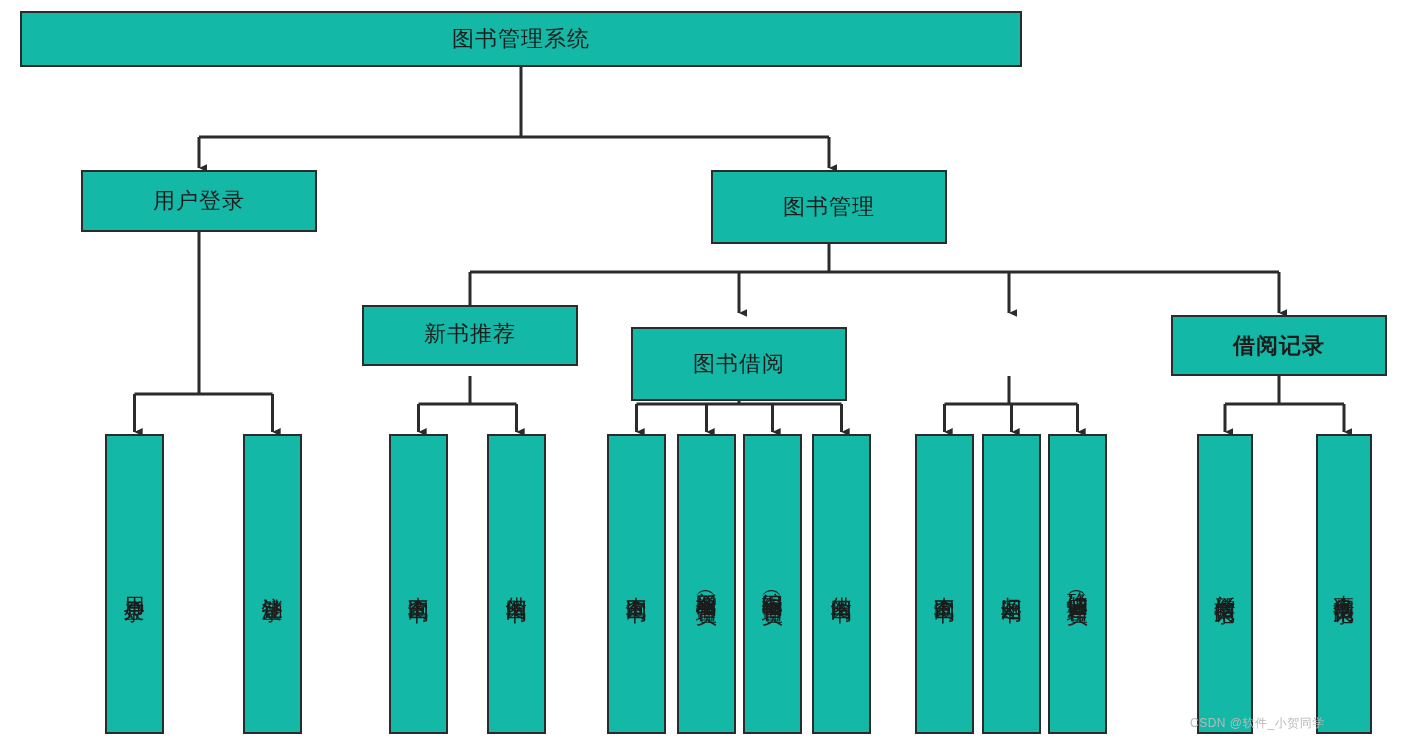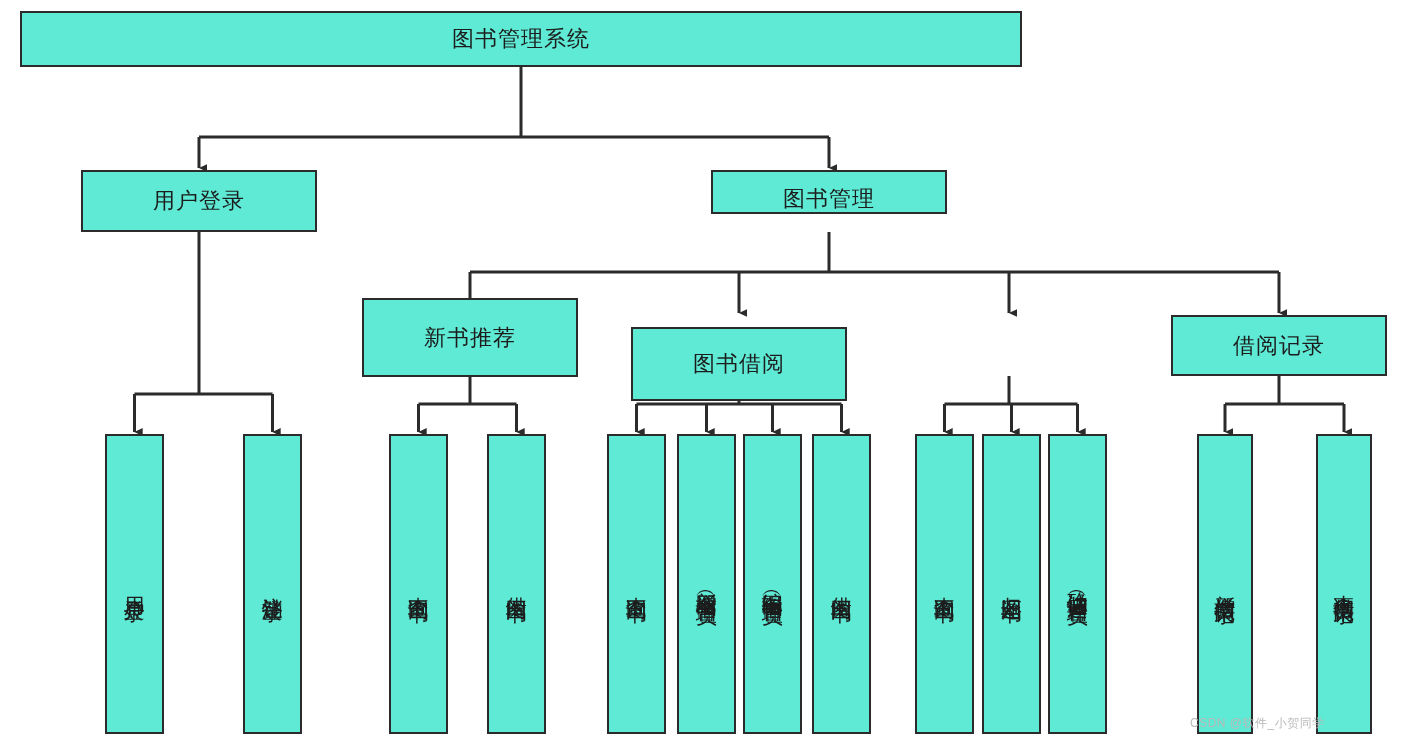--- a/index.html
+++ b/index.html
@@ -19,21 +19,21 @@
   #edges{
     position:absolute;
     left:0; top:0;
     width:1405px;
     height:747px;
     pointer-events:none;
   }
   .node{
     position:absolute;
     box-sizing:border-box;
-    background:#5eead4;
+    background:#14b8a6;
     border:2.5px solid #2b2b2b;
     display:flex;
     align-items:center;
     justify-content:center;
     z-index:3;
   }
   .node .label{
     font-size:22px;
     line-height:1.18;
     letter-spacing:1px;
@@ -117,31 +117,31 @@
       </g>
   </svg>
 
   <div class="node horizontal" style="left: 20px; top: 11px; width: 1002px; height: 56px;">
     <span class="label">图书管理系统</span>
   </div>
 
   <div class="node horizontal" style="left: 81px; top: 170px; width: 236px; height: 62px;">
     <span class="label">用户登录</span>
   </div>
-  <div class="node horizontal" style="left: 711px; top: 170px; width: 236px; height: 44px; align-items: flex-end;">
+  <div class="node horizontal" style="left: 711px; top: 170px; width: 236px; height: 74px;">
     <span class="label">图书管理</span>
   </div>
 
-  <div class="node horizontal" style="left: 362px; top: 298px; width: 216px; height: 79px;">
+  <div class="node horizontal" style="left: 362px; top: 305px; width: 216px; height: 61px; font-family: Liberation Mono, monospace;">
     <span class="label">新书推荐</span>
   </div>
   <div class="node horizontal" style="left: 631px; top: 327px; width: 216px; height: 74px;">
     <span class="label">图书借阅</span>
   </div>
-  <div class="node horizontal" style="left: 1171px; top: 315px; width: 216px; height: 61px;">
+  <div class="node horizontal" style="left: 1171px; top: 315px; width: 216px; height: 61px; font-weight: bold;">
     <span class="label">借阅记录</span>
   </div>
 
   <div class="node vertical" style="left: 105px; top: 434px; width: 59px; height: 300px;">
     <span class="label">用户登录</span>
   </div>
   <div class="node vertical" style="left: 243px; top: 434px; width: 59px; height: 300px;">
     <span class="label">注销登录</span>
   </div>
   <div class="node vertical" style="left: 389px; top: 434px; width: 59px; height: 300px;">

